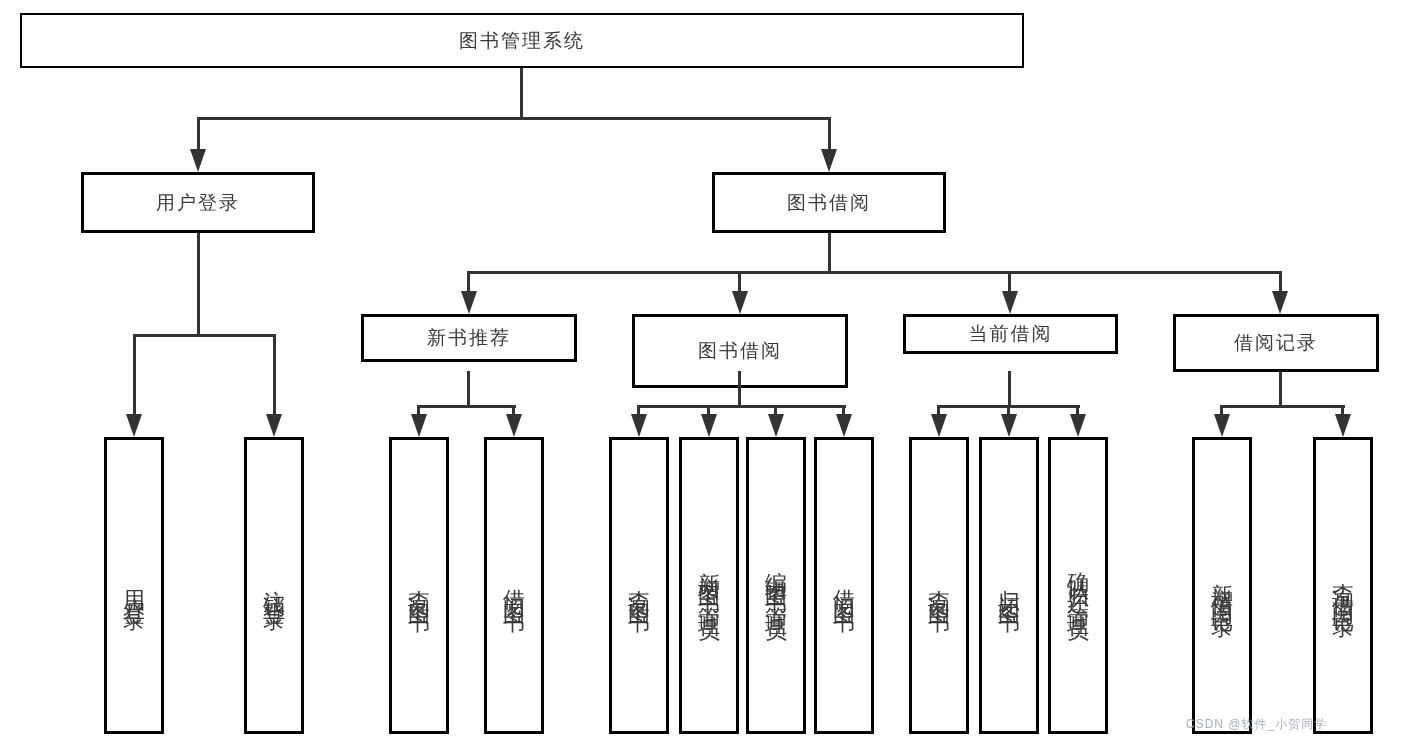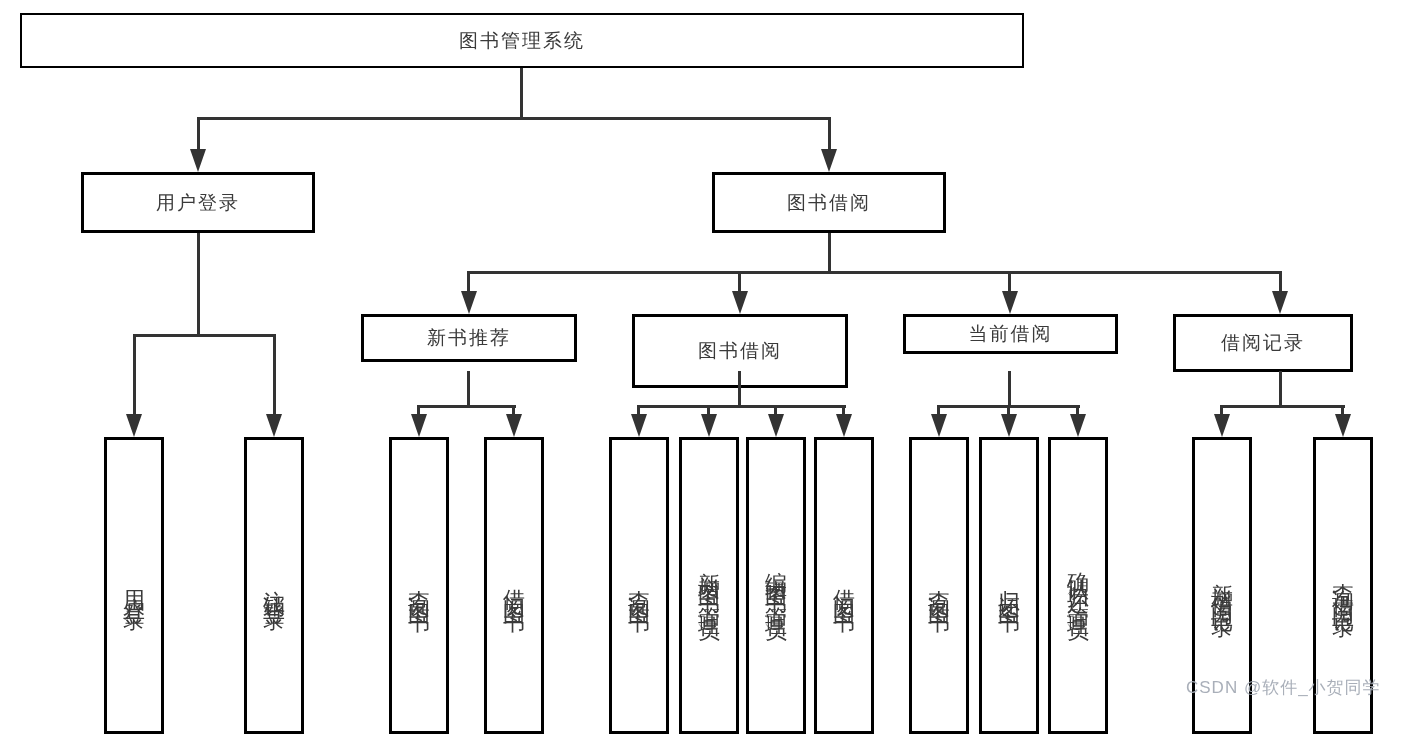--- a/index.html
+++ b/index.html
@@ -44,22 +44,22 @@
   .arrow {
     position: absolute;
     width: 0; height: 0;
     border-left: 8px solid transparent;
     border-right: 8px solid transparent;
     border-top: 23px solid #333333;
   }
   .watermark {
     position: absolute;
     left: 1186px;
-    top: 676px;
-    font-size: 17px;
+    top: 716px;
+    font-size: 12px;
     color: rgba(164, 171, 181, 0.95);
     letter-spacing: 1px;
     z-index: 10;
     white-space: nowrap;
   }
 </style>
 </head>
 <body>
 
 <div id="canvas">
@@ -102,21 +102,21 @@
 
   <div class="box" style="left:361px;top:314px;width:216px;height:48px">
     <span class="hlabel">新书推荐</span>
   </div>
   <div class="box" style="left:632px;top:314px;width:216px;height:74px">
     <span class="hlabel">图书借阅</span>
   </div>
   <div class="box" style="left:903px;top:314px;width:215px;height:40px">
     <span class="hlabel">当前借阅</span>
   </div>
-  <div class="box" style="left:1173px;top:314px;width:180px;height:58px">
+  <div class="box" style="left:1173px;top:314px;width:206px;height:58px">
     <span class="hlabel">借阅记录</span>
   </div>
 
   <div class="vline" style="left:467px;top:371px;height:37px"></div>
   <div class="hline" style="left:417px;top:405px;width:99px"></div>
   <div class="vline" style="left:417px;top:405px;height:11px"></div>
   <div class="arrow" style="left:411px;top:414px"></div>
   <div class="vline" style="left:512px;top:405px;height:11px"></div>
   <div class="arrow" style="left:506px;top:414px"></div>
 

